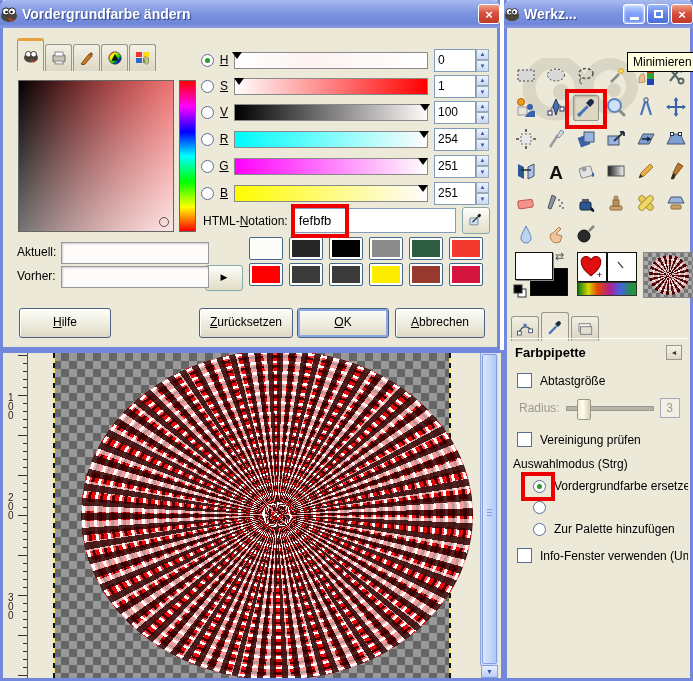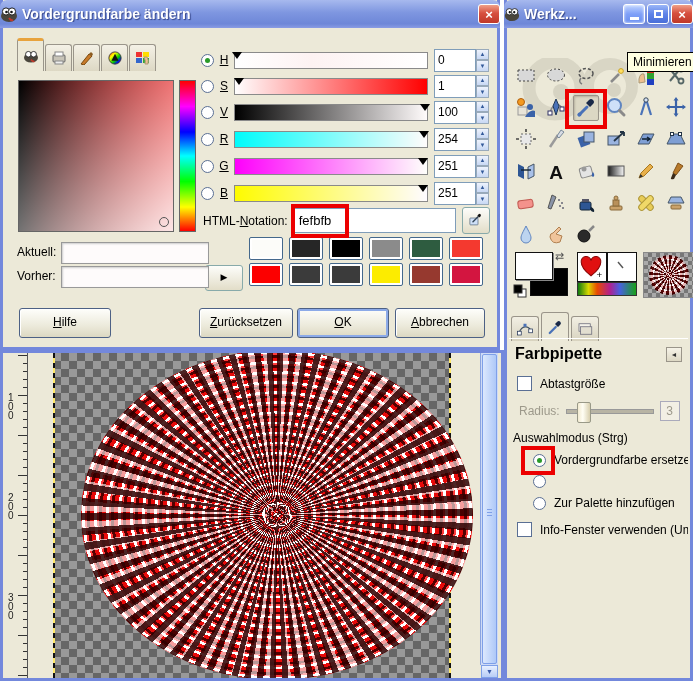--- a/index.html
+++ b/index.html
@@ -113,21 +113,21 @@
   .minipat{position:absolute;left:5px;top:2px;width:40px;height:40px;border-radius:50%;
     background:
      repeating-conic-gradient(rgba(60,0,0,.8) 0deg 9deg, rgba(255,255,255,.7) 9deg 18deg),
      repeating-radial-gradient(circle, #fff 0 1.5px, #c01010 1.5px 3.5px, #500 3.5px 5px);}
   .docktabs{position:absolute;left:4px;top:284px;display:flex;align-items:flex-end;}
   .dtab{width:26px;height:24px;border:1px solid #9a958a;border-bottom:none;border-radius:3px 3px 0 0;
     background:linear-gradient(#f2efe4,#d8d3bf);margin-right:2px;display:flex;align-items:center;justify-content:center;}
   .dtab.active{height:28px;background:#ece9d8;}
   .panel{position:absolute;left:2px;right:2px;top:310px;bottom:2px;border-top:1px solid #fff;}
   .panel-h{display:flex;align-items:center;padding:6px 6px 4px 6px;}
-  .panel-h b{flex:1;font-size:16px;}
+  .panel-h b{flex:1;font-size:13px;}
   .panelmenu{width:14px;height:13px;border:1px solid #9a958a;background:linear-gradient(#f6f3e8,#ddd8c4);
     display:flex;align-items:center;justify-content:center;font-size:7px;color:#333;}
   .checkrow{display:flex;align-items:center;margin:9px 0 0 8px;}
   .checkbox{width:13px;height:13px;border:1px solid #5a6f94;background:#fff;margin-right:8px;flex:none;}
   .radiorow{display:flex;align-items:center;margin:8px 0 0 24px;position:relative;}
   .radiorow .radio{margin-right:8px;}
   .dim{color:#9d998b;}
   .radius-row{display:flex;align-items:center;margin:10px 0 0 10px;}
   .hslider{position:relative;width:86px;height:3px;background:#b8b4a4;border:1px solid #999;margin:0 6px;}
   .hthumb{position:absolute;top:-8px;width:12px;height:19px;border:1px solid #998;border-radius:2px;
@@ -733,20 +733,24 @@
           <span class="checkbox"></span>
           <span>Abtastgröße</span>
         </div>
         <div class="radius-row">
           <span class="dim">Radius:</span>
           <span class="hslider">
               <span class="hthumb" style="left:10px;"></span>
             </span>
           <span class="radiusval">3</span>
         </div>
+        <div class="checkrow" style="margin-top:14px;">
+          <span class="checkbox"></span>
+          <span>Vereinigung prüfen</span>
+        </div>
         <div style="margin:10px 0 0 4px;">Auswahlmodus (Strg)</div>
 
         <div class="radiorow">
           <span class="radio sel"></span>
           <span class="truncate" style="max-width:140px;">Vordergrundfarbe ersetzen</span>
           <span class="annot" style="left:-12px;top:-7px;width:26px;height:21px;"></span>
         </div>
         <div class="radiorow">
           <span class="radio"></span>
         </div>

